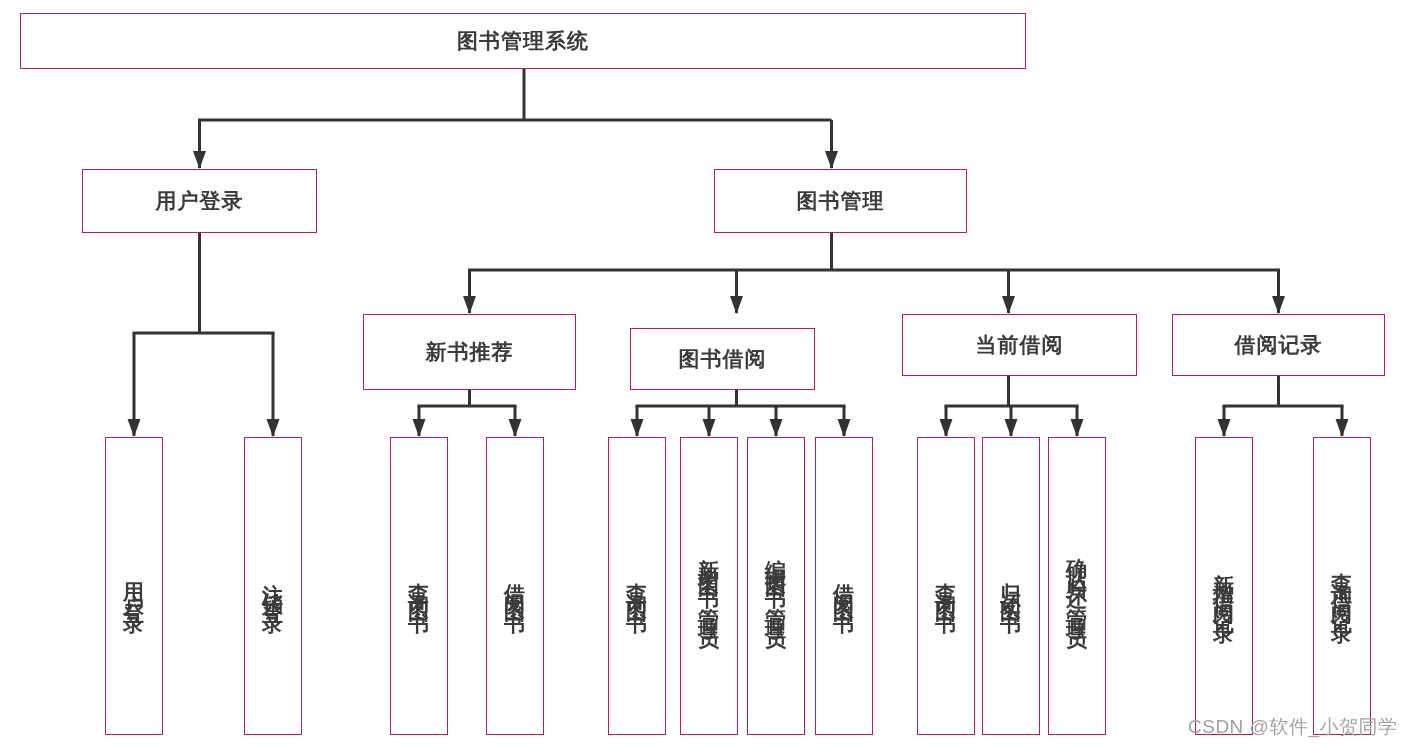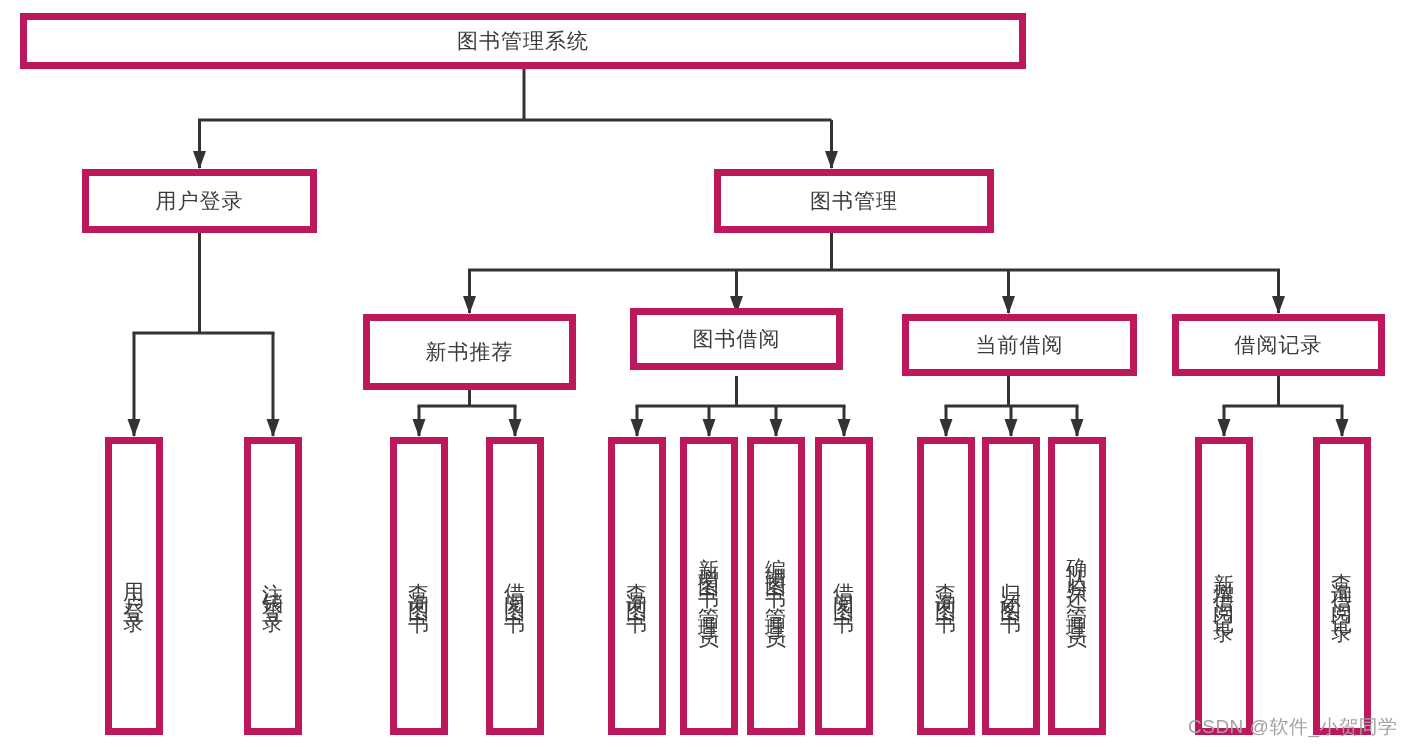--- a/index.html
+++ b/index.html
@@ -19,28 +19,29 @@
     position: absolute;
     left: 0; top: 0;
     width: 1405px;
     height: 747px;
     z-index: 0;
   }
   .node {
     position: absolute;
     box-sizing: border-box;
     background: #ffffff;
-    border: 7px solid #be185d;
+    border: 1px solid #be185d;
     color: #3b3b3b;
     display: flex;
     align-items: center;
     justify-content: center;
     font-size: 21px;
     z-index: 1;
     letter-spacing: 1px;
+    font-weight: bold;
   }
   .leaf span {
     writing-mode: vertical-rl;
     text-orientation: upright;
     letter-spacing: 10px;
     font-size: 21px;
     line-height: 1;
     white-space: nowrap;
   }
   .watermark {
@@ -109,28 +110,28 @@
     </g>
   </svg>
 
   <div class="node" style="left:20px; top:13px; width:1006px; height:56px;">
     <span>图书管理系统</span>
   </div>
 
   <div class="node" style="left:82px; top:169px; width:235px; height:64px;">
     <span>用户登录</span>
   </div>
-  <div class="node" style="left:714px; top:169px; width:280px; height:64px;">
+  <div class="node" style="left:714px; top:169px; width:253px; height:64px;">
     <span>图书管理</span>
   </div>
 
   <div class="node" style="left:363px; top:314px; width:213px; height:76px;">
     <span>新书推荐</span>
   </div>
-  <div class="node" style="left:630px; top:308px; width:213px; height:62px;align-items:center;">
+  <div class="node" style="left:630px; top:328px; width:185px; height:62px;align-items:center;">
     <span>图书借阅</span>
   </div>
   <div class="node" style="left:902px; top:314px; width:235px; height:62px;">
     <span>当前借阅</span>
   </div>
   <div class="node" style="left:1172px; top:314px; width:213px; height:62px;">
     <span>借阅记录</span>
   </div>
 
   <div class="node leaf" style="left:105px; top:437px; width:58px; height:298px;">

